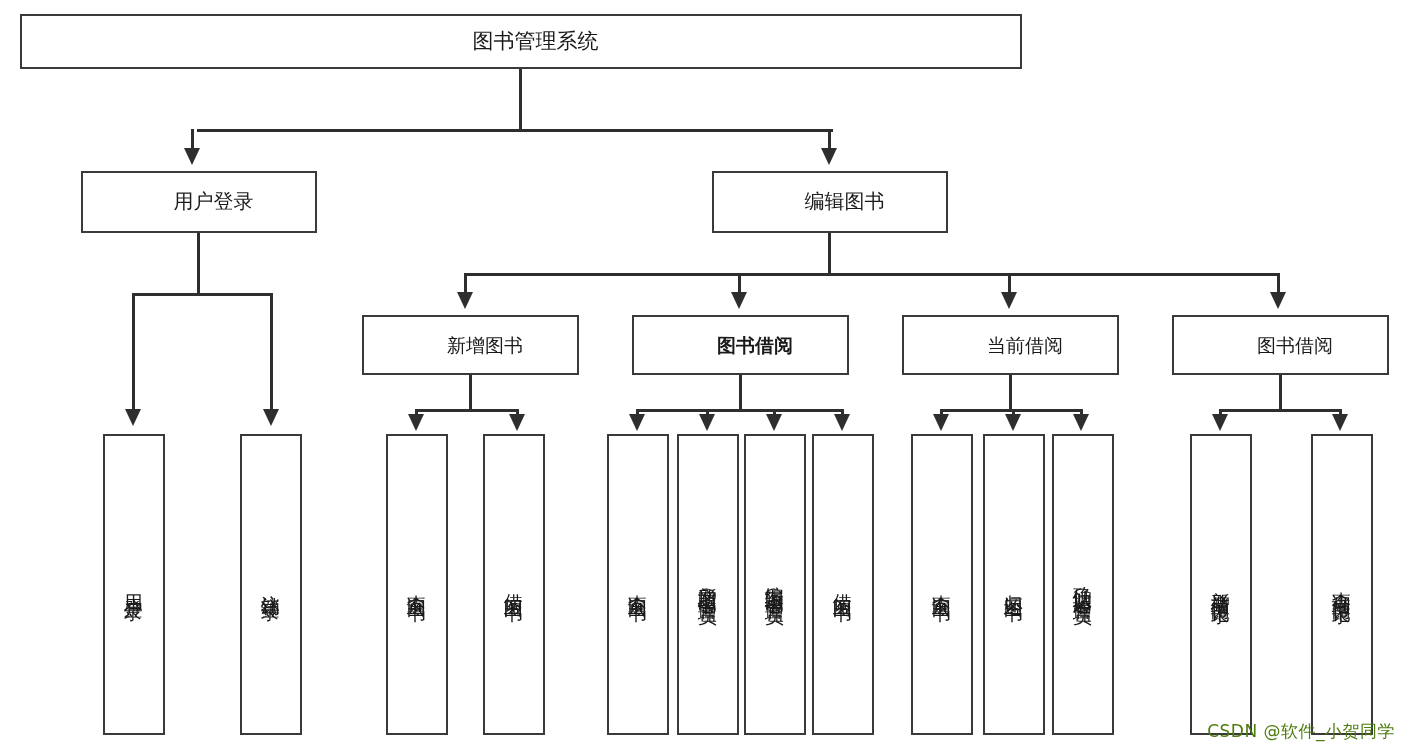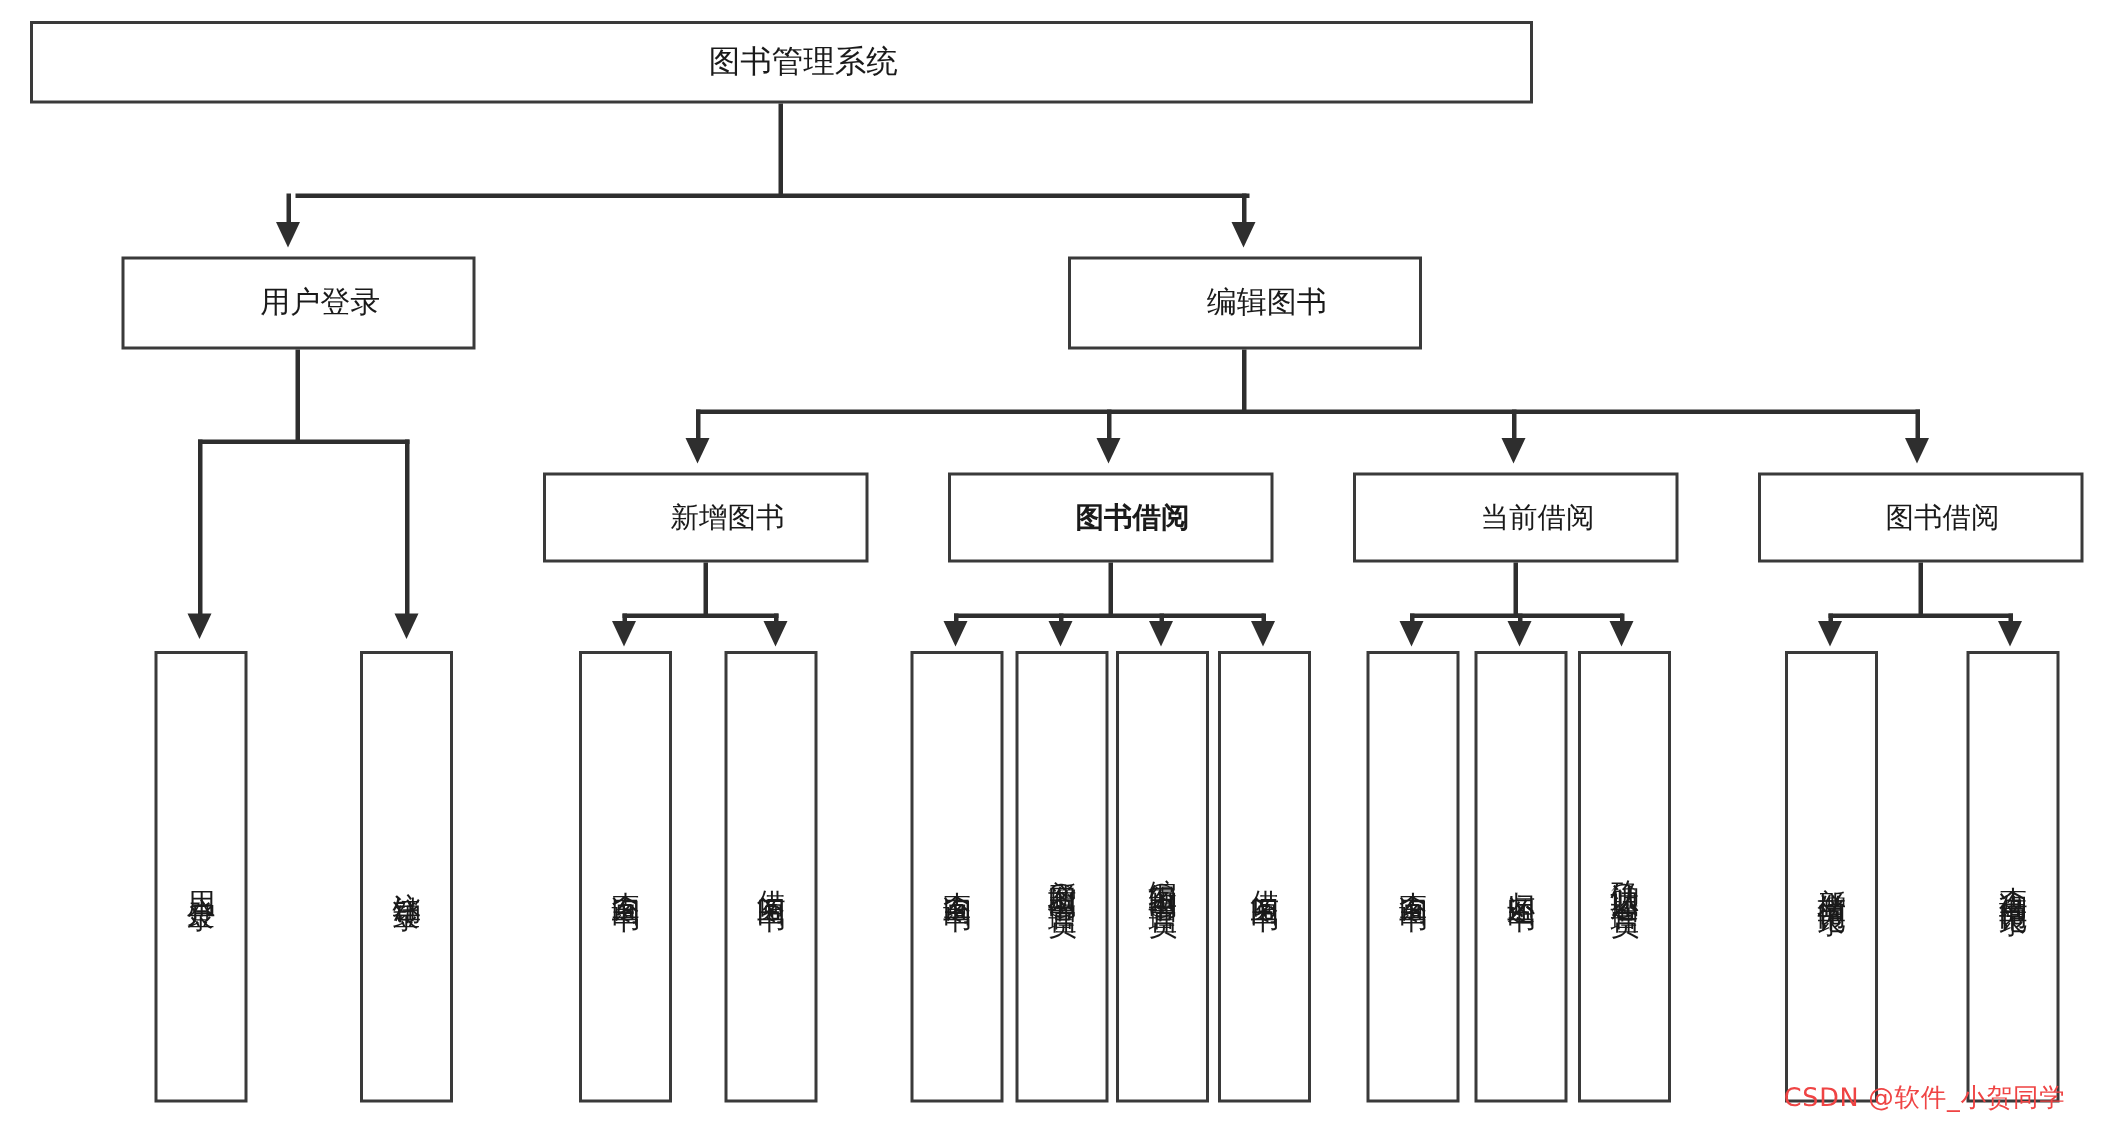--- a/index.html
+++ b/index.html
@@ -57,24 +57,24 @@
   .arrow{
     position:absolute;
     width:0;height:0;
     border-left:8px solid transparent;
     border-right:8px solid transparent;
     border-top:17px solid #2e2e2e;
   }
   
   #watermark{
     position:absolute;
-    right:28px;
+    right:10px;
     bottom:4px;
     font-size:17px;
-    color:#ef4444;
+    color:#4d7c0f;
     letter-spacing:0.5px;
     user-select:none;
     white-space:nowrap;
   }
 </style>
 </head>
 <body>
 
 <div id="canvas">
 

